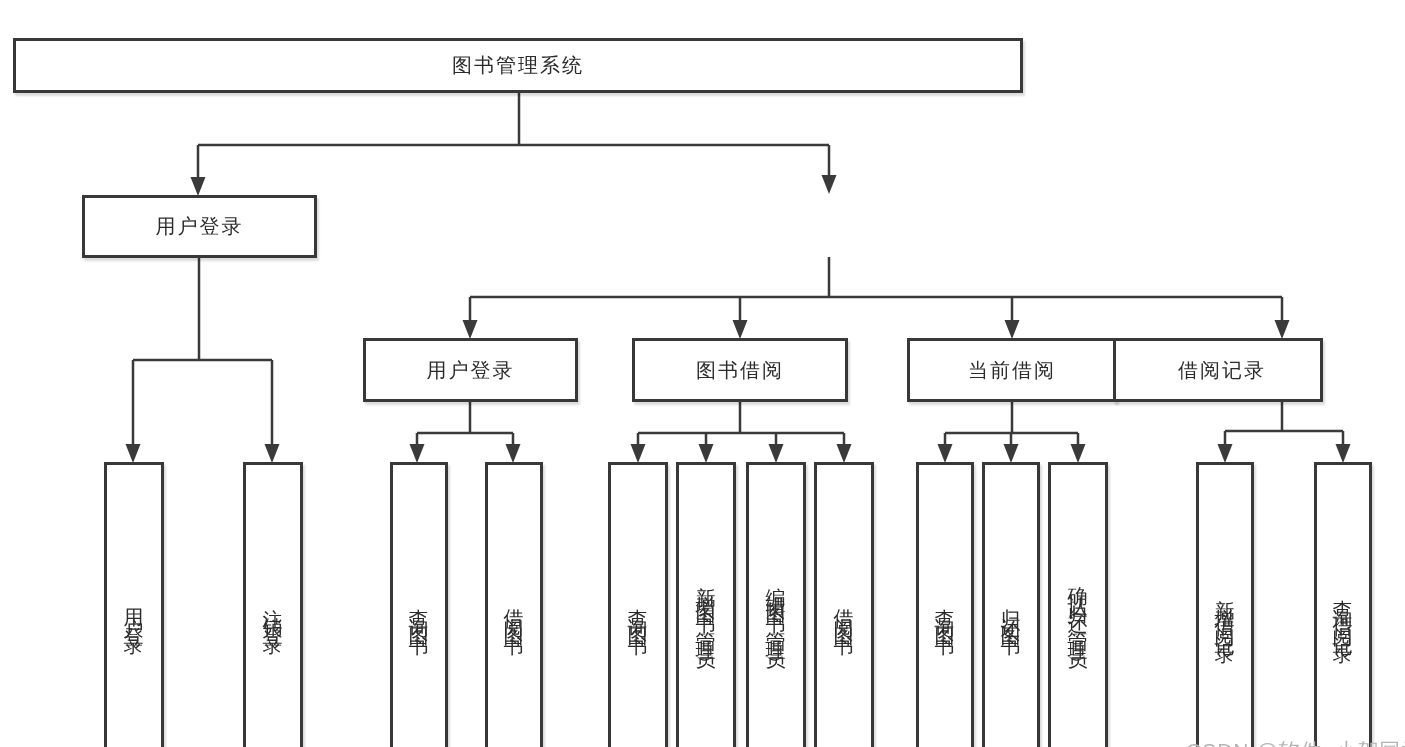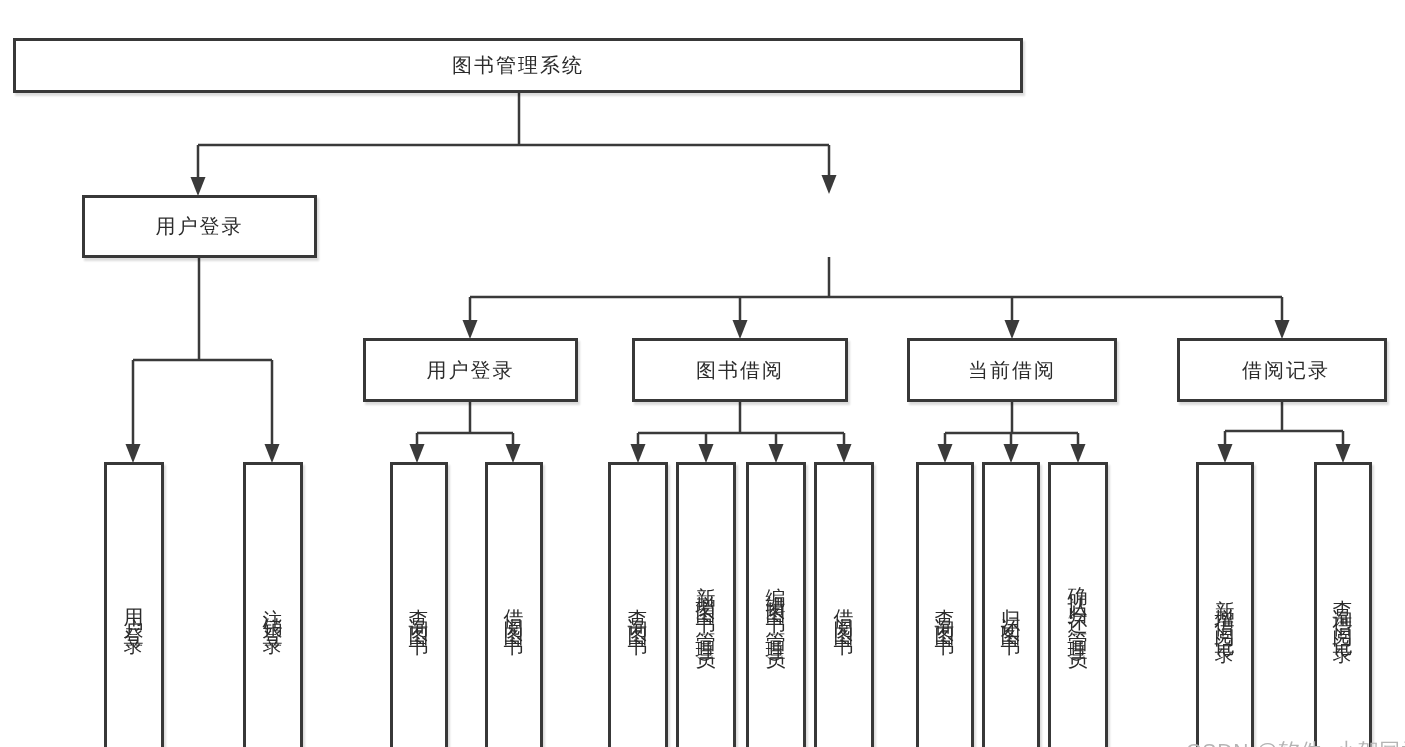--- a/index.html
+++ b/index.html
@@ -115,21 +115,21 @@
 
   <div class="node h-node" style="left:363px; top:313px; width:215px; height:64px;">
     <span class="lbl">用户登录</span>
   </div>
   <div class="node h-node" style="left:632px; top:313px; width:216px; height:64px;">
     <span class="lbl">图书借阅</span>
   </div>
   <div class="node h-node" style="left:907px; top:313px; width:210px; height:64px;">
     <span class="lbl">当前借阅</span>
   </div>
-  <div class="node h-node" style="left:1177px; top:313px; width:210px; height:64px;padding-left:8px;">
+  <div class="node h-node" style="left:1113px; top:313px; width:210px; height:64px;padding-left:8px;">
     <span class="lbl">借阅记录</span>
   </div>
 
   <div class="node v-node" style="left:104px; top:437px; width:60px; height:298px;">
     <span class="lbl">用户登录</span>
   </div>
   <div class="node v-node" style="left:243px; top:437px; width:60px; height:298px;">
     <span class="lbl">注销登录</span>
   </div>
 

